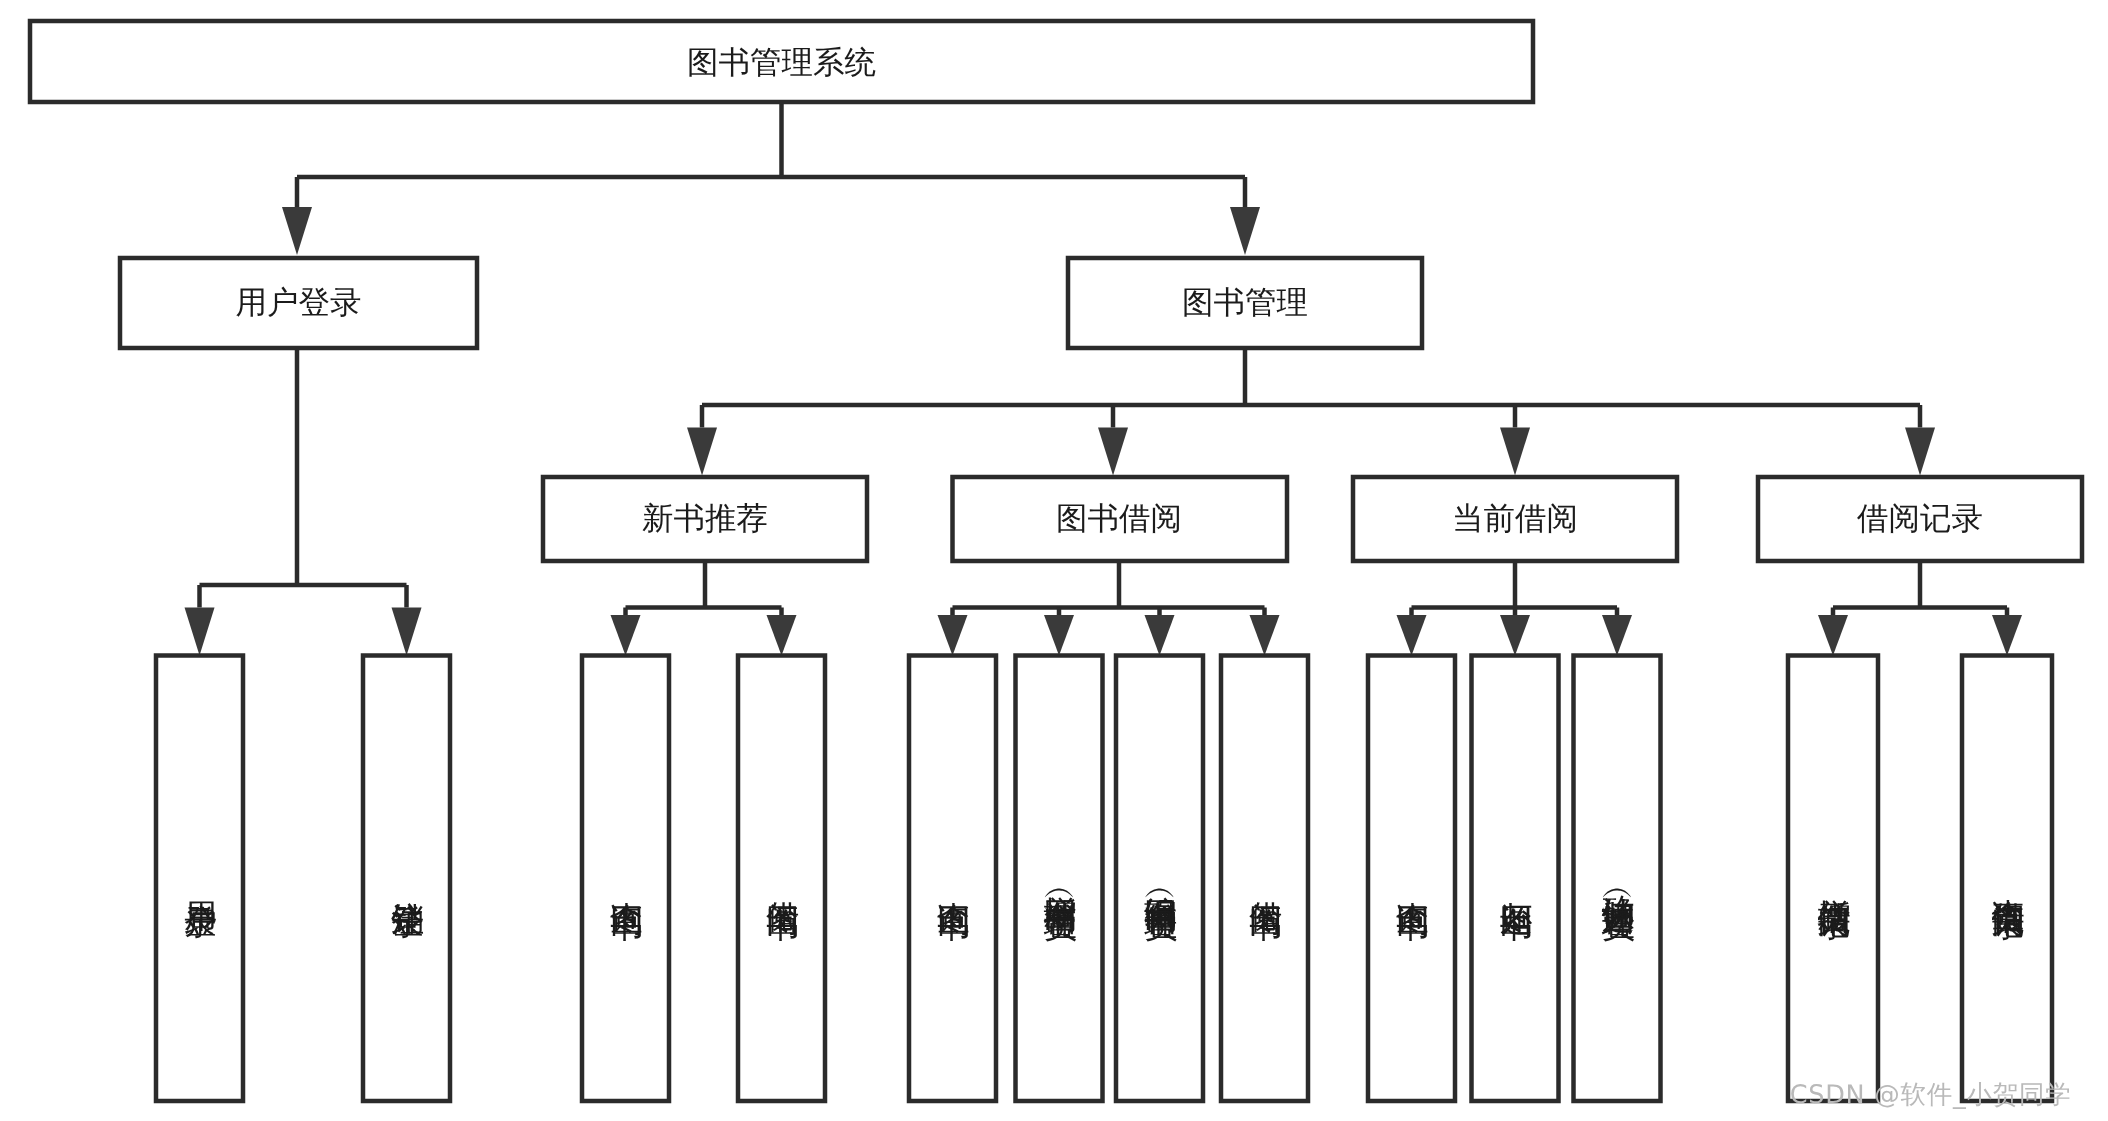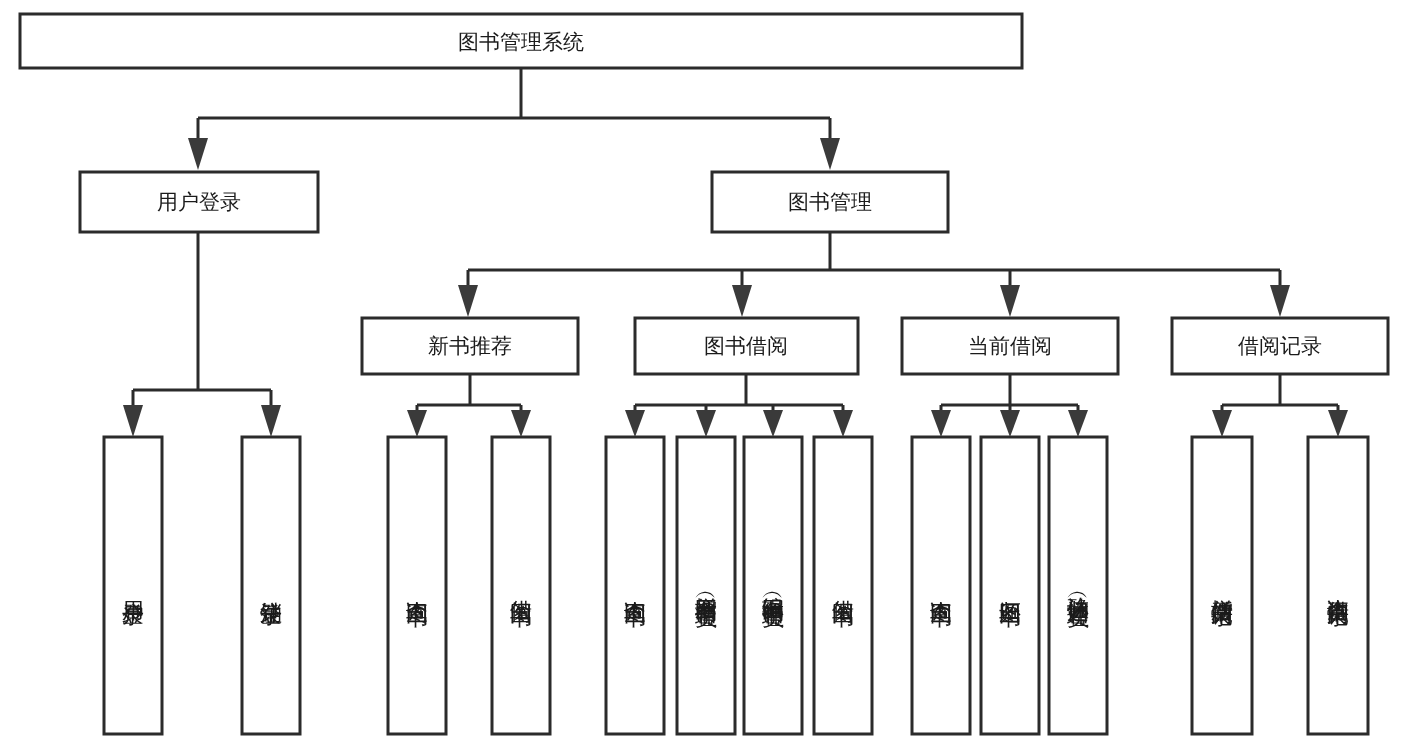--- a/index.html
+++ b/index.html
@@ -242,13 +242,14 @@
     <span class="leaf-label">确认归还（管理员）</span>
   </div>
 
   <div class="leaf-label-wrap" style="left:1192px; top:437px; width:60px; height:297px;">
     <span class="leaf-label">新增借阅记录</span>
   </div>
   <div class="leaf-label-wrap" style="left:1308px; top:437px; width:60px; height:297px;">
     <span class="leaf-label">查询借阅记录</span>
   </div>
 
+  <div class="watermark">CSDN @软件_小贺同学</div>
 </div>
 
 </body></html>

